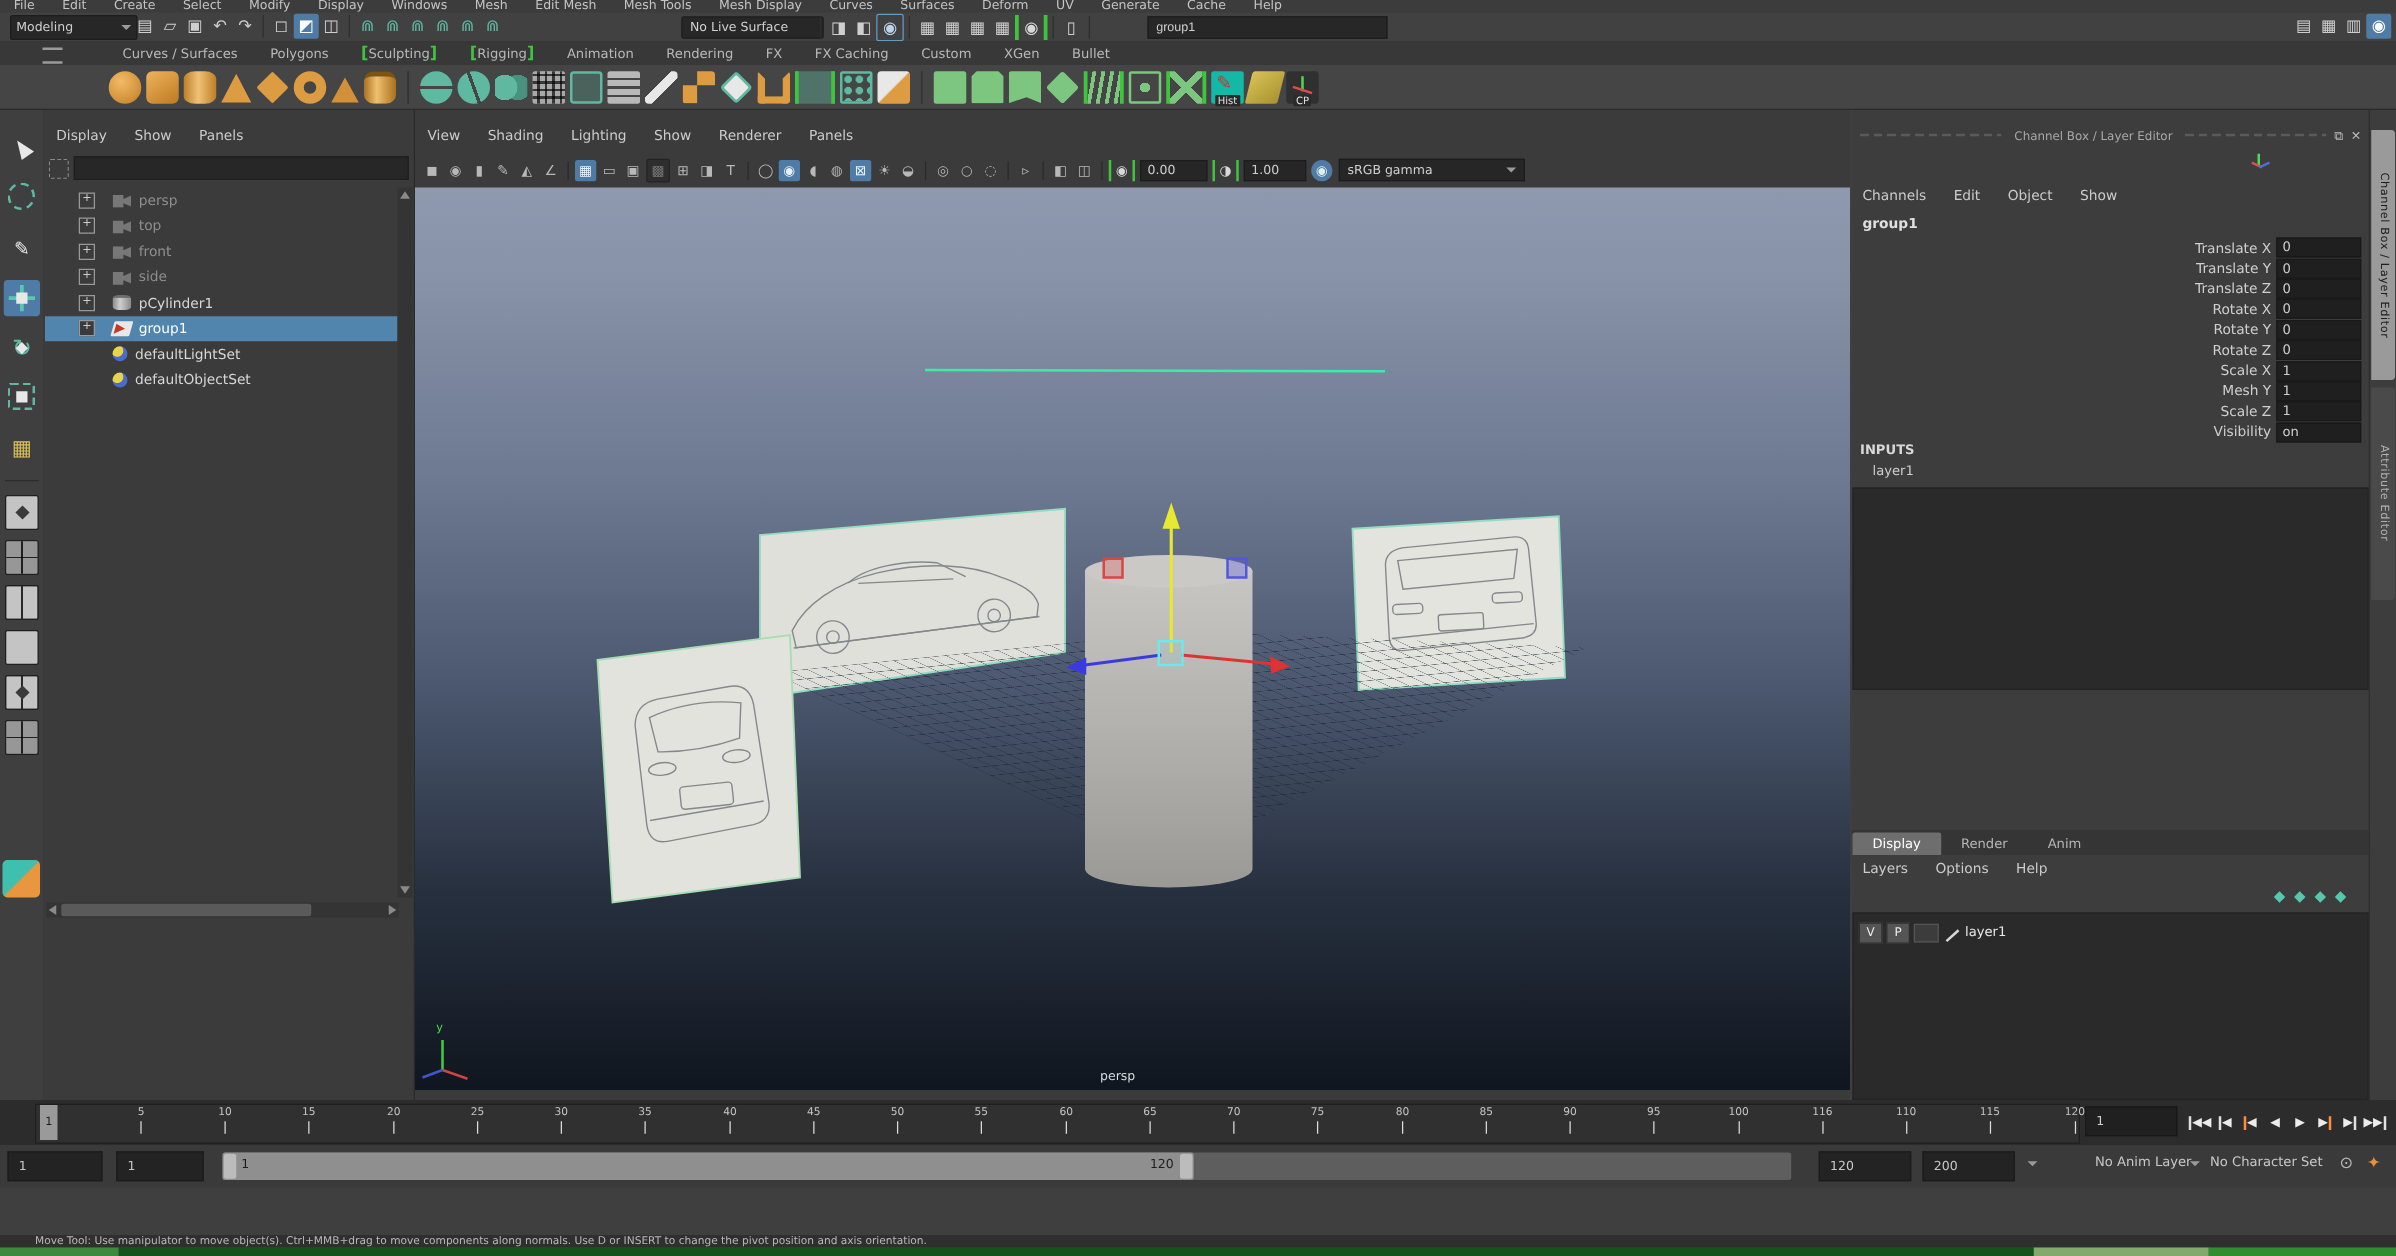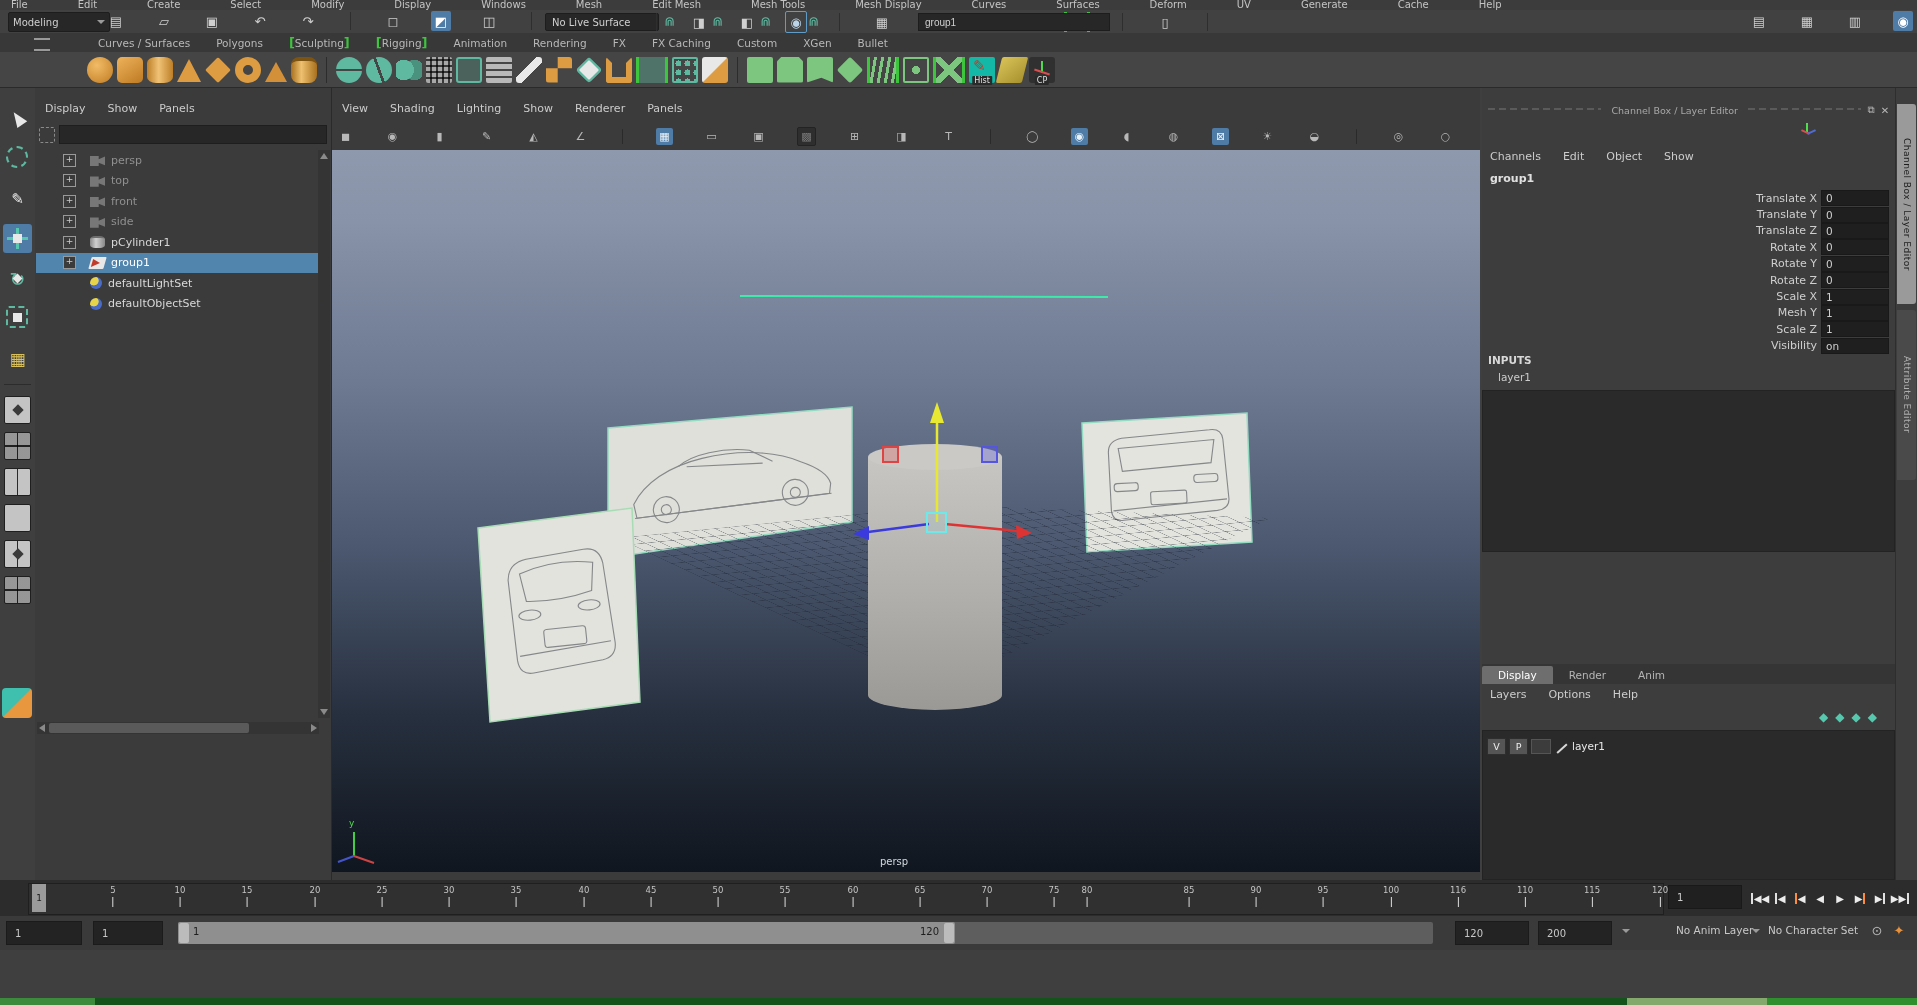--- a/index.html
+++ b/index.html
@@ -1,20 +1,20 @@
 <!DOCTYPE html>
 <html><head>
 <meta charset="utf-8">
 <style>
   html,body{margin:0;padding:0;background:#1a1a1a;}
   #app{position:relative;width:1917px;height:1005px;background:#3f3f3f;overflow:hidden;
        font-family:"DejaVu Sans","Liberation Sans",sans-serif;color:#c8c8c8;font-size:11px;
        -webkit-font-smoothing:antialiased;}
   .abs{position:absolute;}
-  .flex{display:flex;align-items:center;gap:28px;}
+  .flex{display:flex;align-items:center;}
 
   
   #menubar{left:0;top:0;width:1917px;height:10px;background:#3c3c3c;overflow:hidden;}
   #menubar .mi{padding:0 11px;font-size:10px;color:#c4c4c4;line-height:13px;margin-top:-2px;cursor:default;}
 
   
   #topbar{left:0;top:10px;width:1917px;height:23px;background:#414141;border-bottom:1px solid #2c2c2c;}
   .menuset{left:8px;top:2px;width:92px;height:18px;background:#272727;border:1px solid #1d1d1d;
            border-radius:2px;display:flex;align-items:center;justify-content:space-between;padding:0 4px;}
   .menuset .cap{font-size:10px;color:#cfcfcf;}
@@ -919,21 +919,21 @@
         <span class="tick" style="left: 420px;"><span class="tick-num">30</span></span>
         <span class="tick" style="left: 487px;"><span class="tick-num">35</span></span>
         <span class="tick" style="left: 555px;"><span class="tick-num">40</span></span>
         <span class="tick" style="left: 622px;"><span class="tick-num">45</span></span>
         <span class="tick" style="left: 689px;"><span class="tick-num">50</span></span>
         <span class="tick" style="left: 756px;"><span class="tick-num">55</span></span>
         <span class="tick" style="left: 824px;"><span class="tick-num">60</span></span>
         <span class="tick" style="left: 891px;"><span class="tick-num">65</span></span>
         <span class="tick" style="left: 958px;"><span class="tick-num">70</span></span>
         <span class="tick" style="left: 1025px;"><span class="tick-num">75</span></span>
-        <span class="tick" style="left: 1058px; text-align: right;"><span class="tick-num">80</span></span>
+        <span class="tick" style="left: 1093px; text-align: right;"><span class="tick-num">80</span></span>
         <span class="tick" style="left: 1160px; text-align: right;"><span class="tick-num">85</span></span>
         <span class="tick" style="left: 1227px;"><span class="tick-num">90</span></span>
         <span class="tick" style="left: 1294px;"><span class="tick-num">95</span></span>
         <span class="tick" style="left: 1362px;"><span class="tick-num">100</span></span>
         <span class="tick" style="left: 1429px;"><span class="tick-num">116</span></span>
         <span class="tick" style="left: 1496px;"><span class="tick-num">110</span></span>
         <span class="tick" style="left: 1563px;"><span class="tick-num">115</span></span>
         <span class="tick" style="left: 1631px;"><span class="tick-num">120</span></span>
       </div>
     <div id="framefield">1</div>
@@ -965,20 +965,23 @@
     <div class="rfield" style="left:1538px;width:74px;">200</div>
     <span class="caret abs" style="left:1622px;top:13px;"></span>
     <span class="ddtext" style="left:1676px;">No Anim Layer</span>
     <span class="caret abs" style="left:1752px;top:13px;"></span>
     <span class="ddtext" style="left:1768px;">No Character Set</span>
     <span class="rricon" style="left:1868px;">⊙</span>
     <span class="rricon orange" style="left:1890px;">✦</span>
   </div>
 
 
+  <div id="helprow" class="abs">
+    <span class="t">Move Tool: Use manipulator to move object(s). Ctrl+MMB+drag to move components along normals. Use D or INSERT to change the pivot position and axis orientation.</span>
+  </div>
 
   <div id="progress" class="abs">
 
   <span class="pseg" style="left: 0px; width: 95px; background: rgb(60, 139, 60);"></span>
       <span class="pseg" style="left: 95px; width: 1532px; background: rgb(20, 84, 26);"></span>
       <span class="pseg" style="left: 1627px; width: 140px; background: rgb(131, 170, 108);"></span>
       <span class="pseg" style="left: 1767px; width: 150px; background: rgb(47, 143, 47);"></span>
     </div>
 
 </div>

